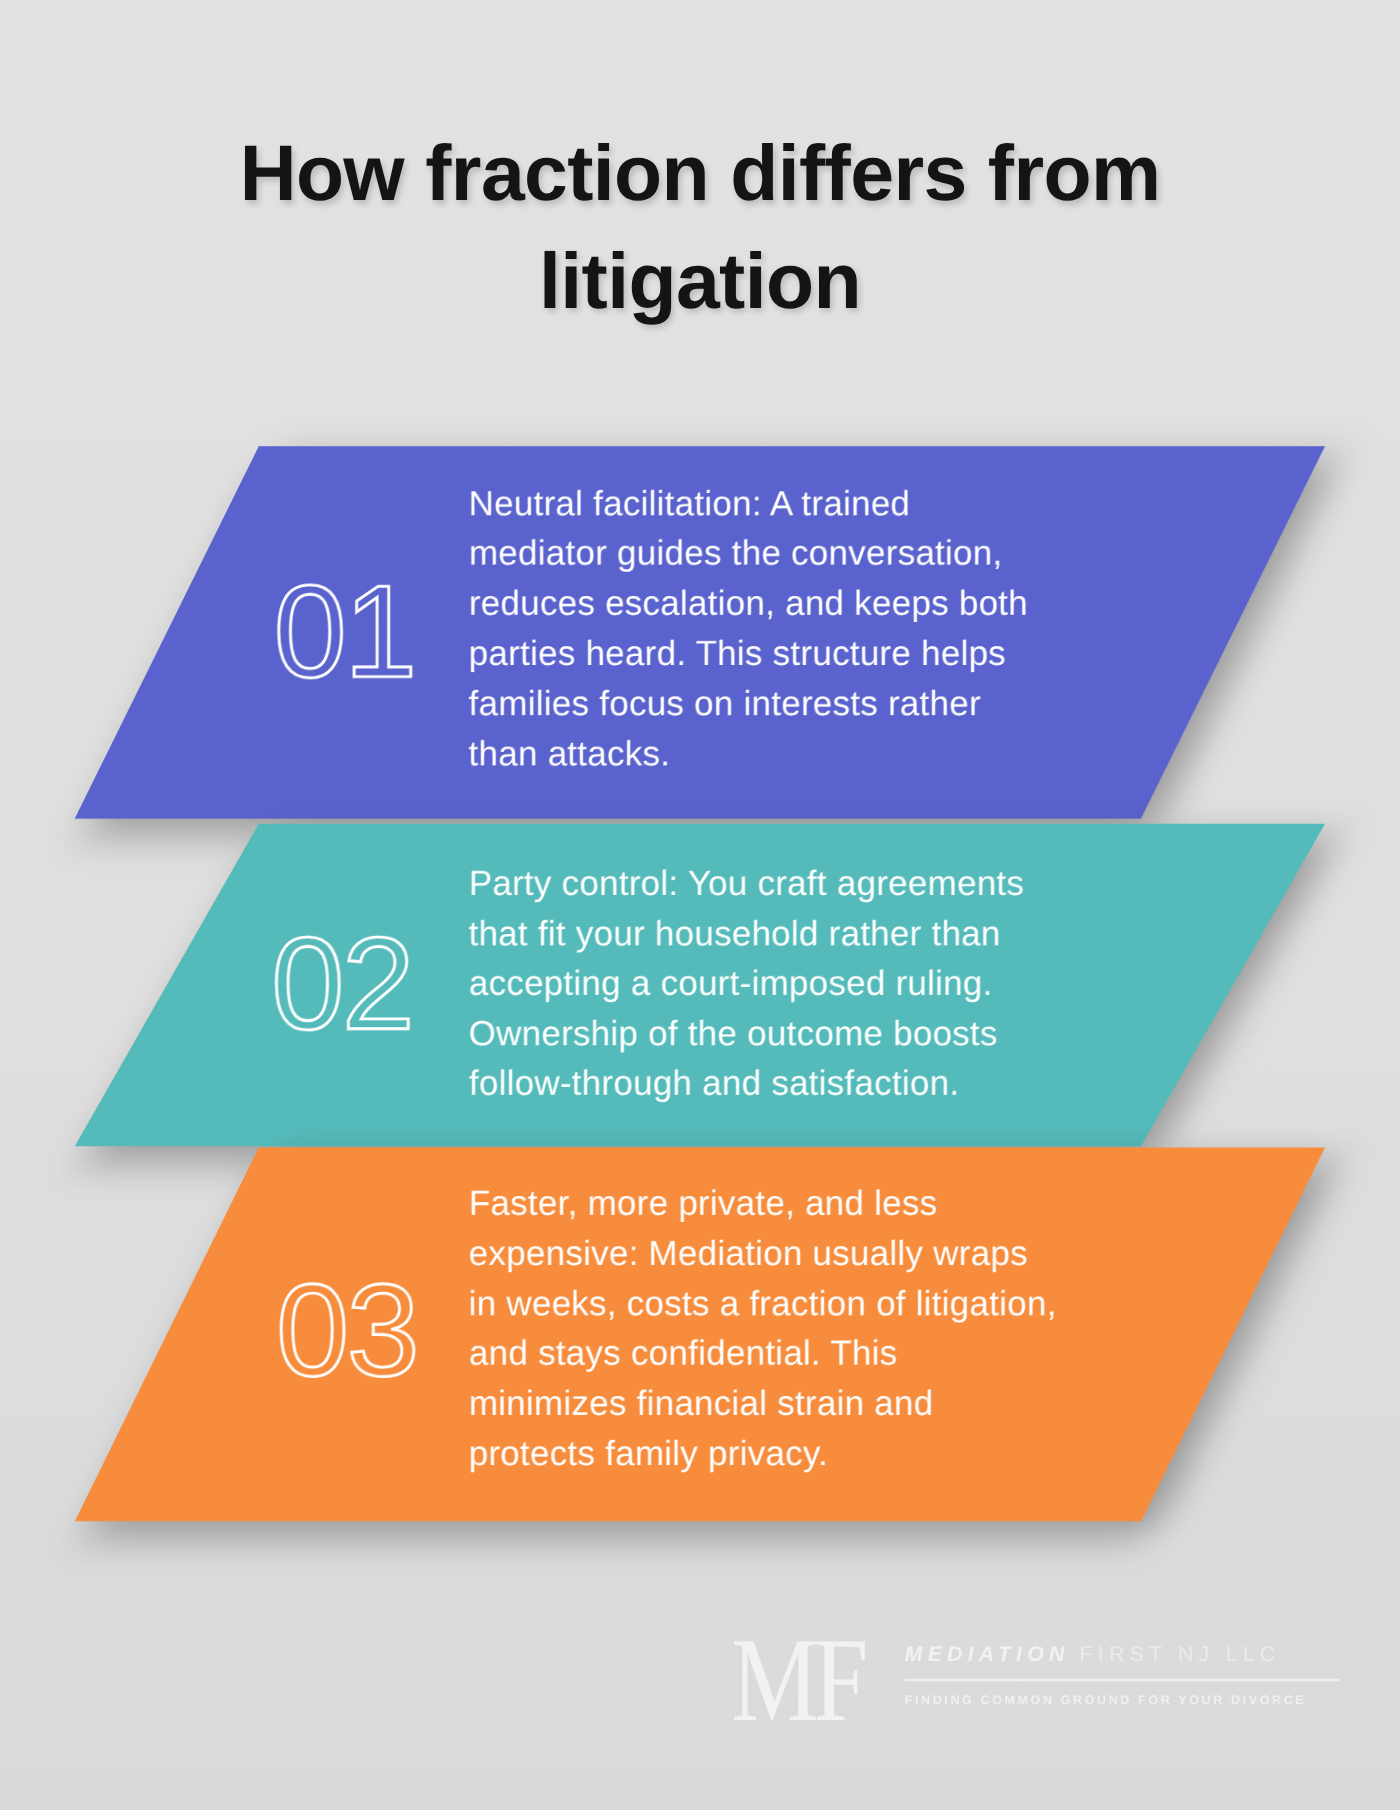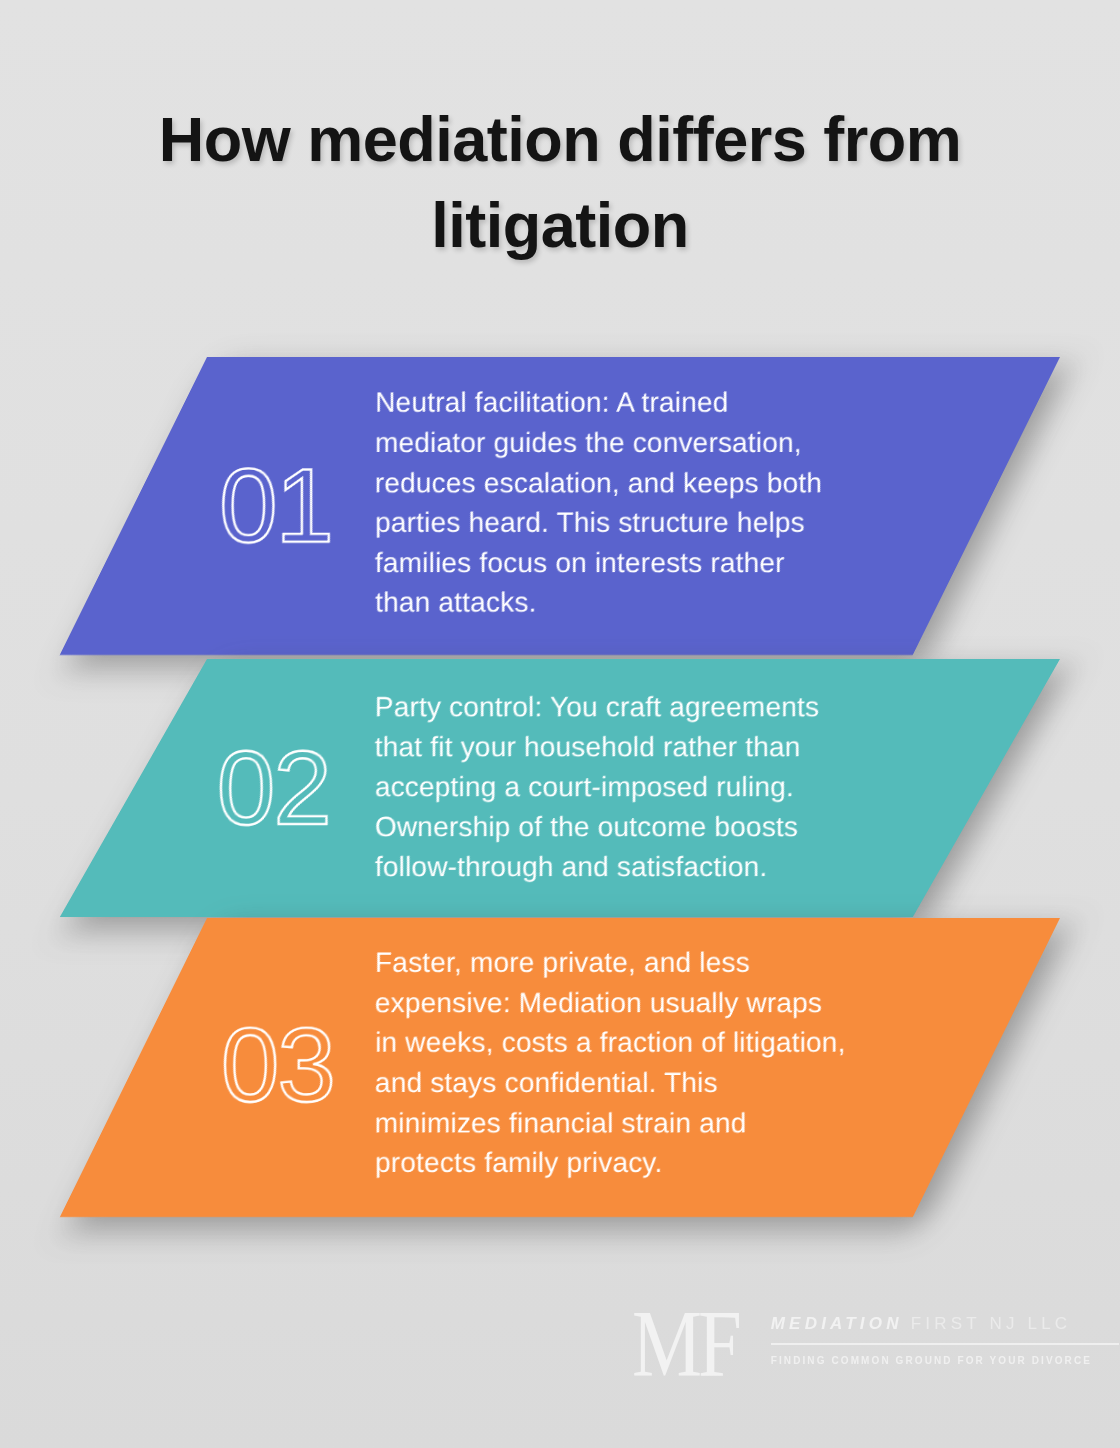--- a/index.html
+++ b/index.html
@@ -82,21 +82,20 @@
   #band-3 .band-text { top: 25px; }
 
   
   .footer-logo {
     position: absolute;
     left: 585px;
     top: 1306px;
     display: flex;
     align-items: flex-start;
     color: #f1f1f1;
-    margin-left: 47px;
   }
   .monogram {
     font-family: "Liberation Serif", serif;
     font-size: 96px;
     line-height: 76px;
     letter-spacing: -5px;
     color: #f2f2f2;
     transform: scaleX(0.82);
     transform-origin: left top;
   }
@@ -105,21 +104,21 @@
   .brand-primary { font-weight: 700; color: #f2f2f2; font-style: italic; }
   .brand-secondary { font-weight: 400; color: #ebebeb; margin-left: 8px; }
   .brand-divider { height: 2px; background: #efefef; width: 348px; margin: 9px 0 10px 0; }
   .brand-tagline { font-size: 10px; font-weight: 700; letter-spacing: 2.1px; white-space: nowrap; color: #f0f0f0; }
 </style>
 </head>
 <body>
 
 <div class="page">
 
-  <div class="title">How mediation differs from
+  <div class="title">How fraction differs from
 litigation</div>
 
   <div class="band" id="band-1" style="background-color: rgb(90, 99, 205);">
     <div class="band-inner">
       <div class="step-number">01</div>
       <div class="band-text">Neutral facilitation: A trained
 mediator guides the conversation,
 reduces escalation, and keeps both
 parties heard. This structure helps
 families focus on interests rather

